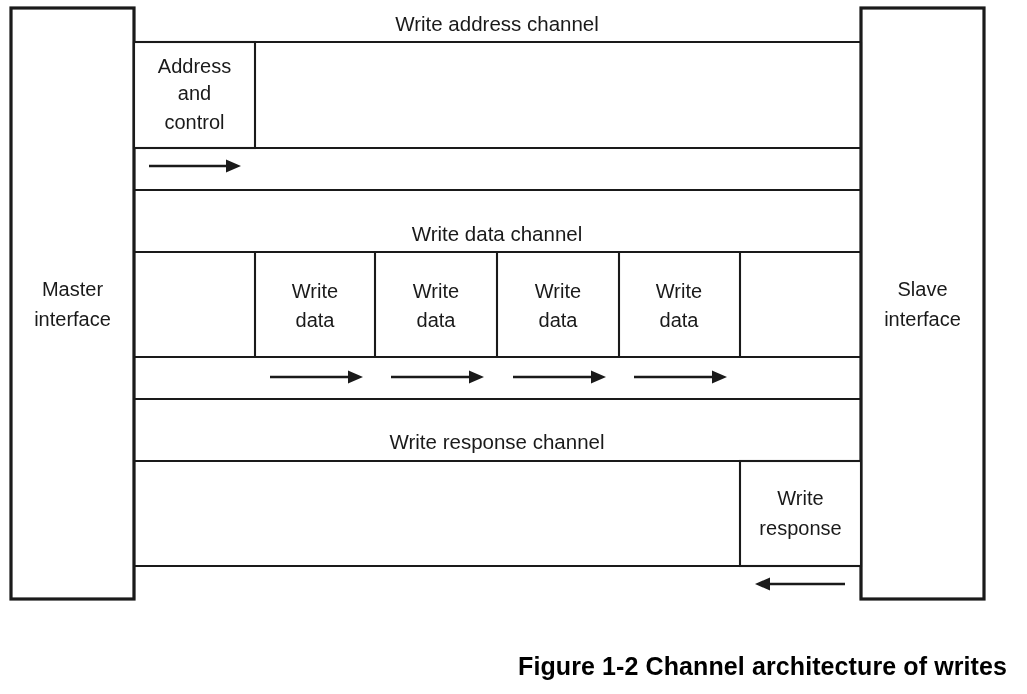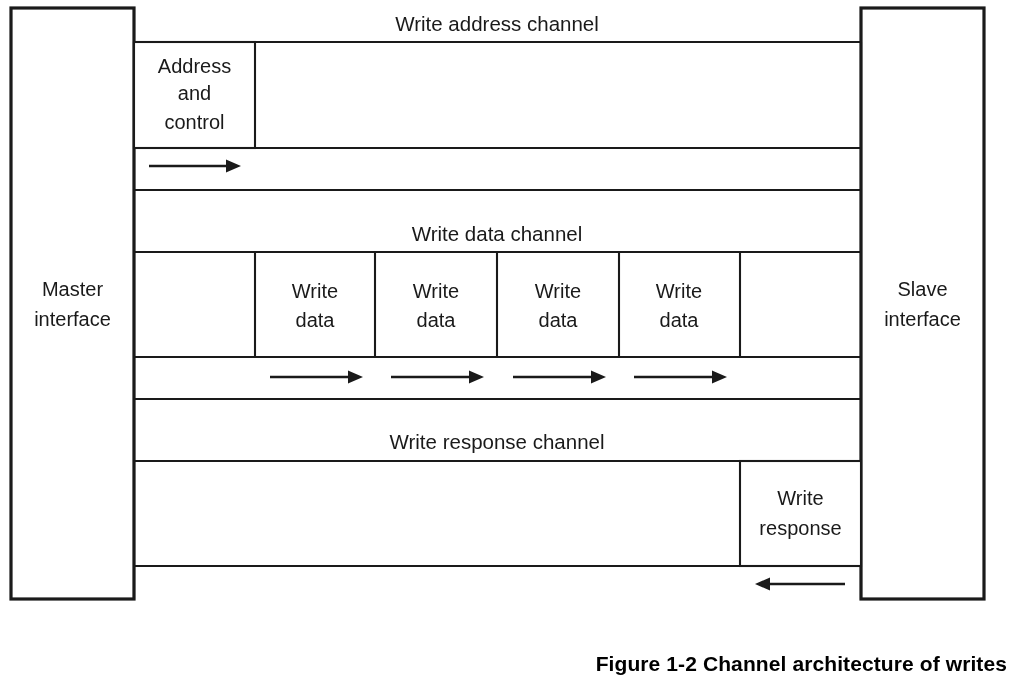--- a/index.html
+++ b/index.html
@@ -64,21 +64,21 @@
   .lbl-cell {
     font-size: 20px;
   }
   .caption {
     position: absolute;
     left: 0;
     top: 652px;
     width: 1007px;
     text-align: right;
     font-family: "Liberation Sans", sans-serif;
-    font-size: 21px;
+    font-size: 25px;
     font-weight: bold;
     color: #000000;
     letter-spacing: 0.1px;
   }
 </style>
 </head>
 <body>
 
 <div id="figure-root">
 

